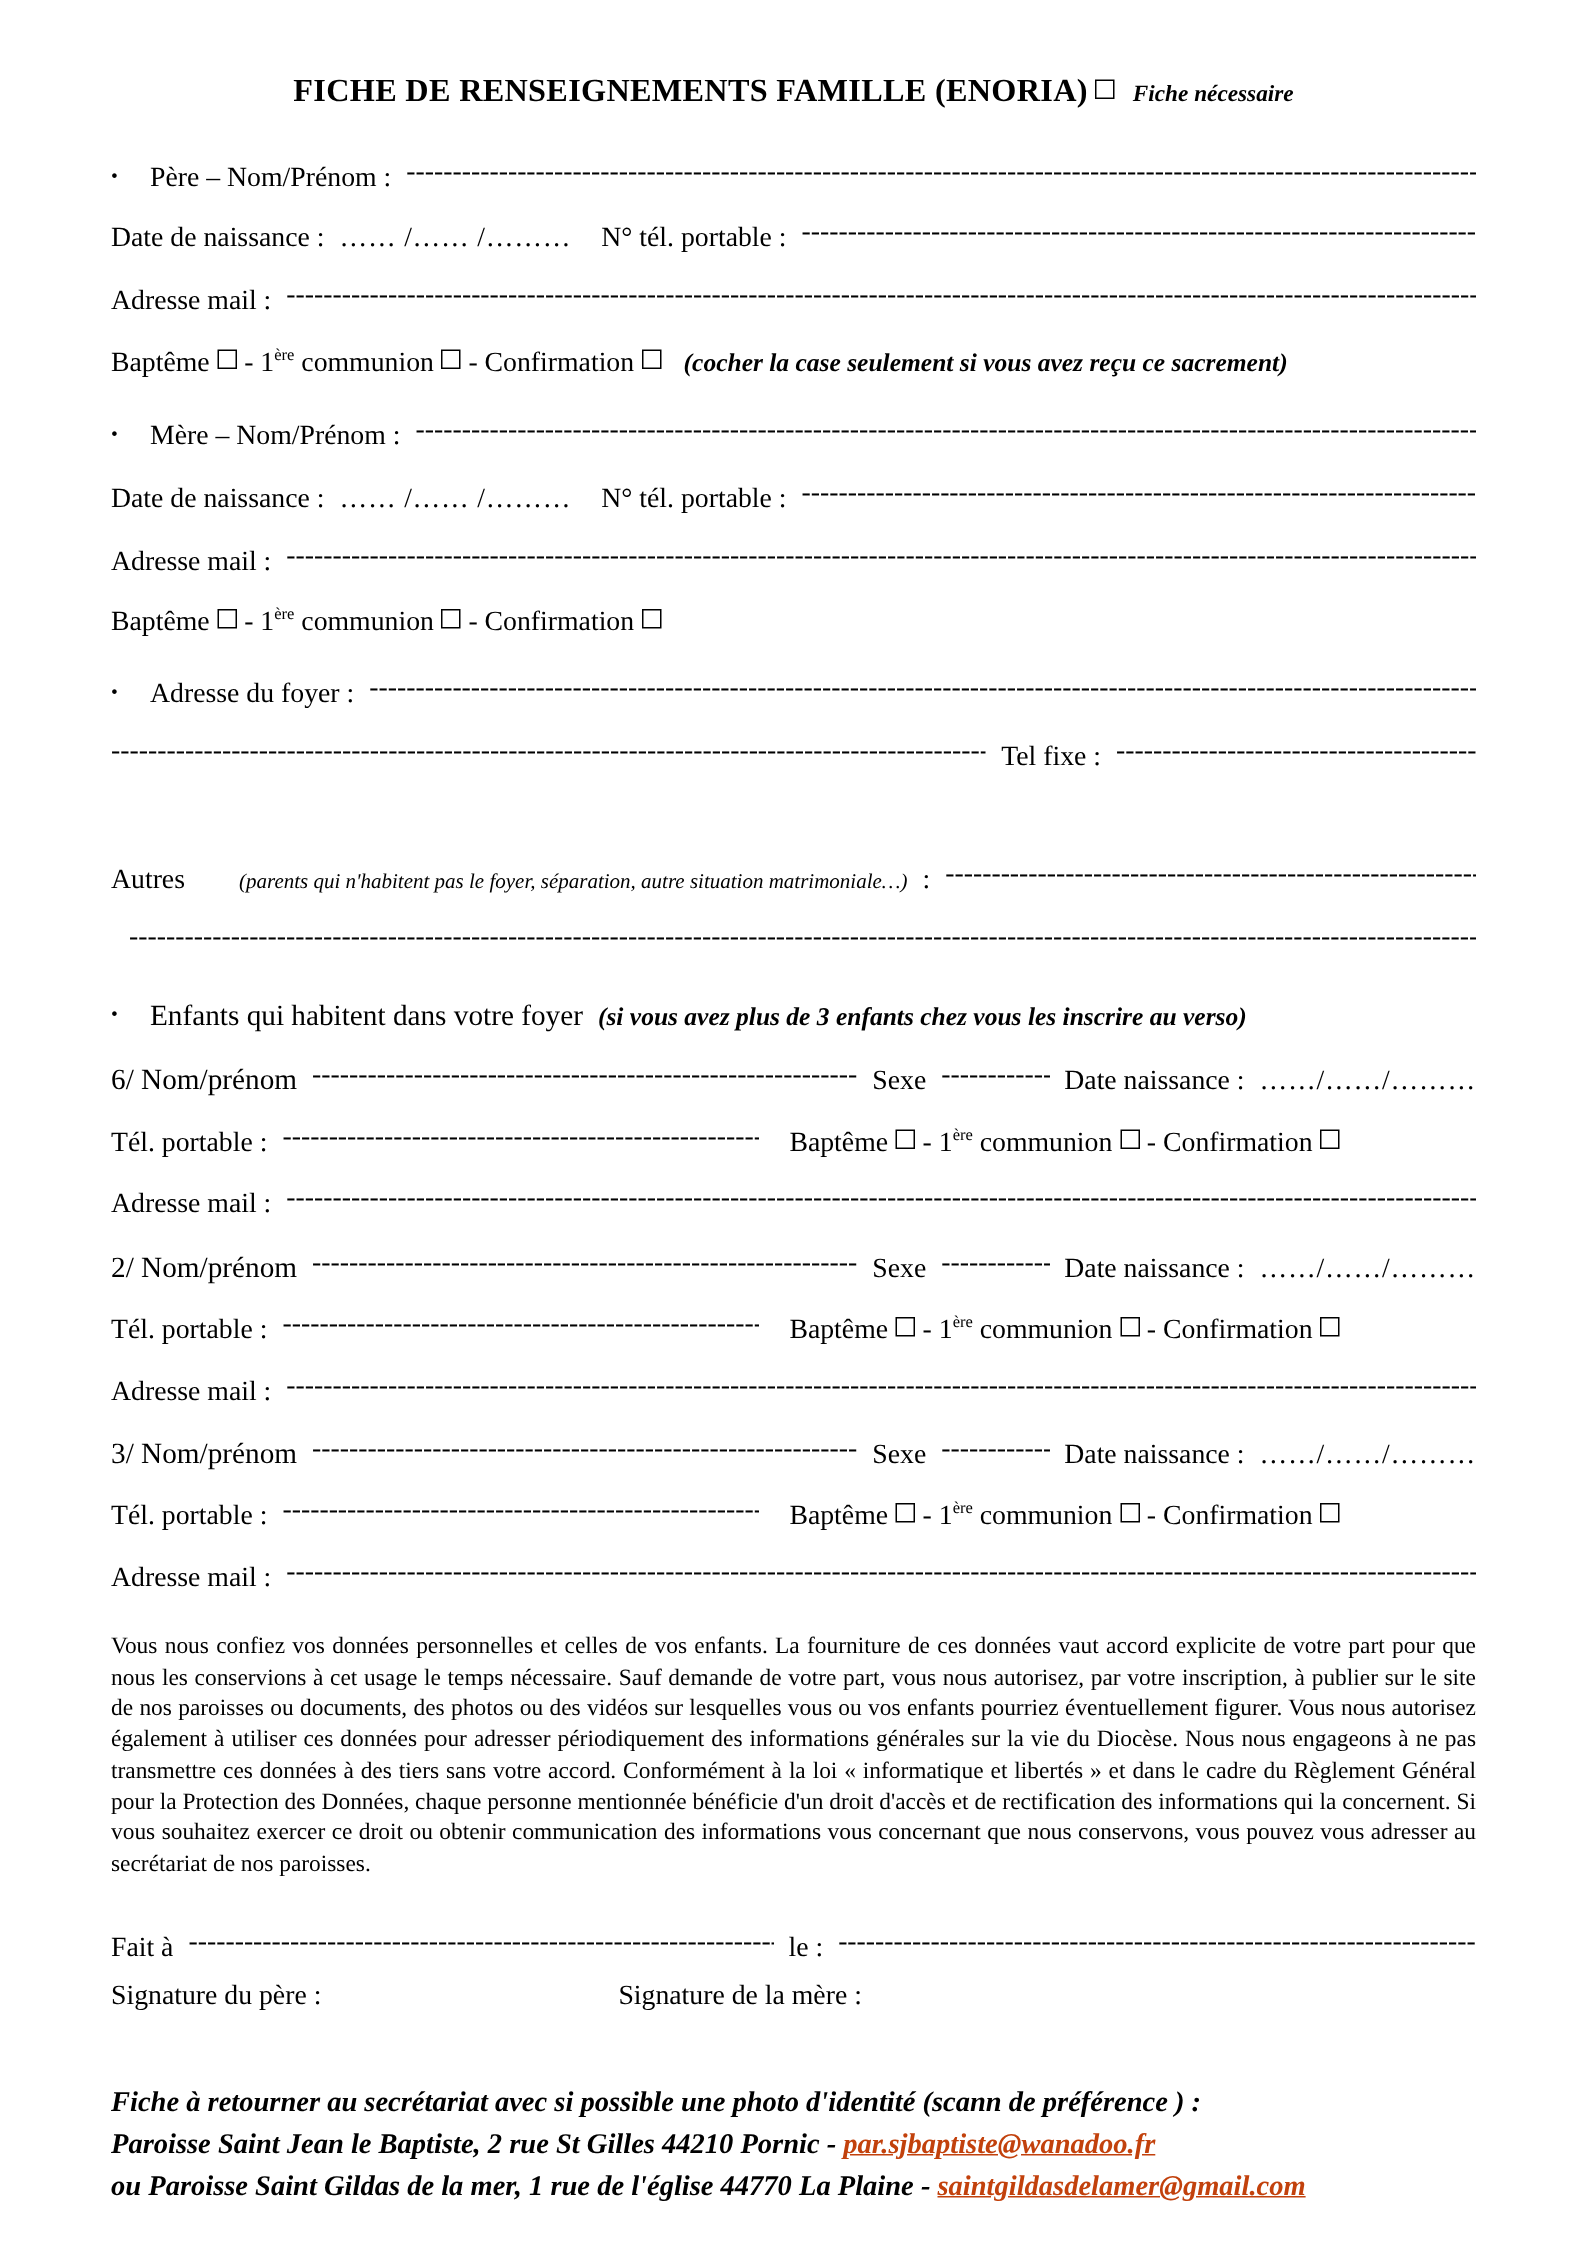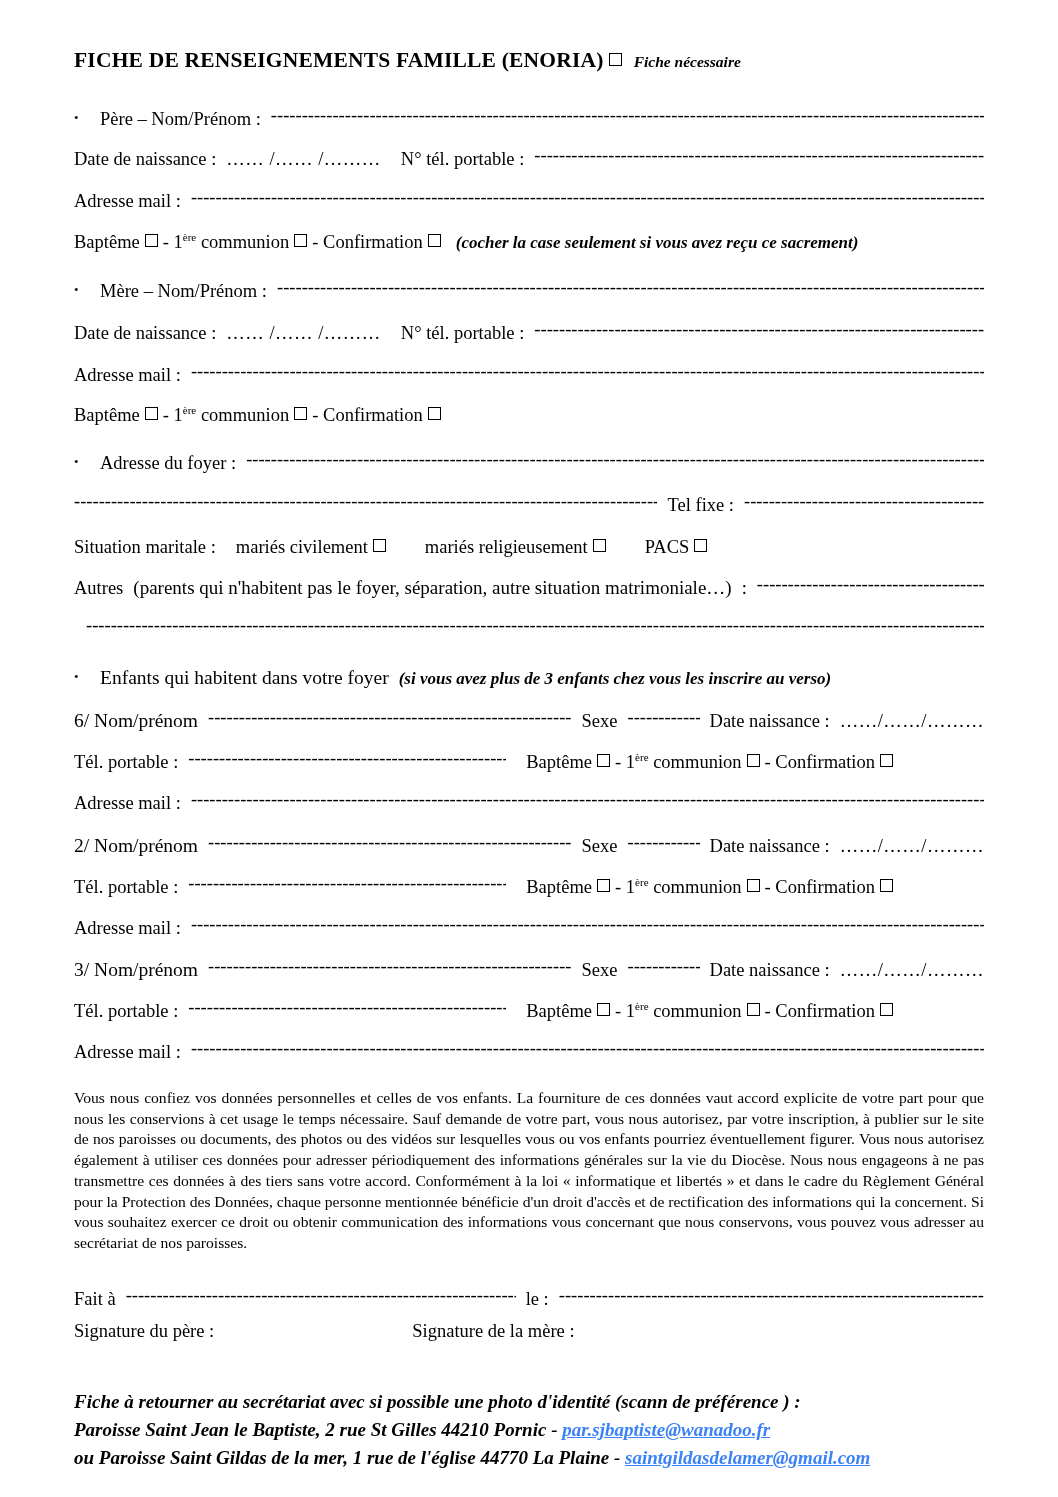--- a/index.html
+++ b/index.html
@@ -11,21 +11,21 @@
     font-family: "Liberation Serif", "DejaVu Serif", serif;
     color: #000000;
     position: relative;
     overflow: hidden;
   }
   .page { position: absolute; left: 74px; top: 0; width: 910px; height: 1497px; }
 
   
   .header-row {
     position: absolute; top: 48px; left: 0; width: 910px;
-    display: flex; align-items: baseline; justify-content: flex-start;
+    display: flex; align-items: baseline; justify-content: center;
   }
   .doc-title {
     font-size: 21.5px; font-weight: bold; letter-spacing: .2px;
     white-space: nowrap;
   }
   .registered {
     font-size: 15.5px; font-style: italic; font-weight: bold;
     white-space: nowrap; display: flex; align-items: baseline; gap: 7px;
   }
 
@@ -36,21 +36,21 @@
     display: flex; align-items: baseline; white-space: nowrap;
   }
   .bullet-row { padding-left: 0; }
   .bullet {
     display: inline-block; width: 26px; flex: 0 0 26px;
     font-size: 13px; line-height: 1; transform: translateY(-3px);
   }
   .lbl { white-space: nowrap; }
   .lbl-b { font-weight: normal; }
   .ital { font-style: italic; font-weight: bold; font-size: 17px; }
-  .ital-light { font-size: 19px; }
+  .ital-light { font-style: italic; font-size: 14px; margin-left: 26px; }
 
   
   .dash {
     flex: 1 1 auto;
     overflow: hidden;
     font-size: 18.5px;
     letter-spacing: 0px;
     transform: translateY(-4px);
     white-space: nowrap;
   }
@@ -79,21 +79,21 @@
     position: absolute; left: 0; top: 1088px; width: 910px;
     font-size: 15.6px; line-height: 1.33;
     text-align: justify;
   }
 
   
   .footer {
     position: absolute; left: 0; top: 1388px; width: 910px;
     font-style: italic; font-weight: bold; font-size: 19px; line-height: 1.48;
   }
-  .footer .mail { color: #3b82f6; }
+  .footer .mail { color: #c2410c; }
 </style>
 </head>
 <body>
 
 <div class="page">
 
   <div class="header-row">
     <div class="doc-title">FICHE DE RENSEIGNEMENTS  FAMILLE (ENORIA)</div>
     <div class="registered">
       <span class="cbx"></span>
@@ -175,32 +175,20 @@
   </div>
 
   <div class="row" style="top:496px">
     <span class="dash"></span>
     <span class="gap-s"></span>
     <span class="lbl">Tel fixe :</span>
     <span class="gap-s"></span>
     <span class="dash dash-fixed" style="width:240px"></span>
   </div>
 
-  <div class="row" style="top:538px">
-    <span class="lbl">Situation maritale :</span>
-    <span class="gap-m"></span>
-    <span class="lbl">mariés civilement</span>
-    <span class="cbx"></span>
-    <span class="gap-l"></span>
-    <span class="lbl">mariés religieusement</span>
-    <span class="cbx"></span>
-    <span class="gap-l"></span>
-    <span class="lbl">PACS</span>
-    <span class="cbx"></span>
-  </div>
 
   <div class="row" style="top:578px">
     <span class="lbl">Autres</span>
     <span class="gap-s"></span>
     <span class="ital-light">(parents qui n'habitent pas le foyer, séparation, autre situation matrimoniale…)</span>
     <span class="gap-s"></span>
     <span class="lbl">:</span>
     <span class="gap-s"></span>
     <span class="dash"></span>
   </div>

